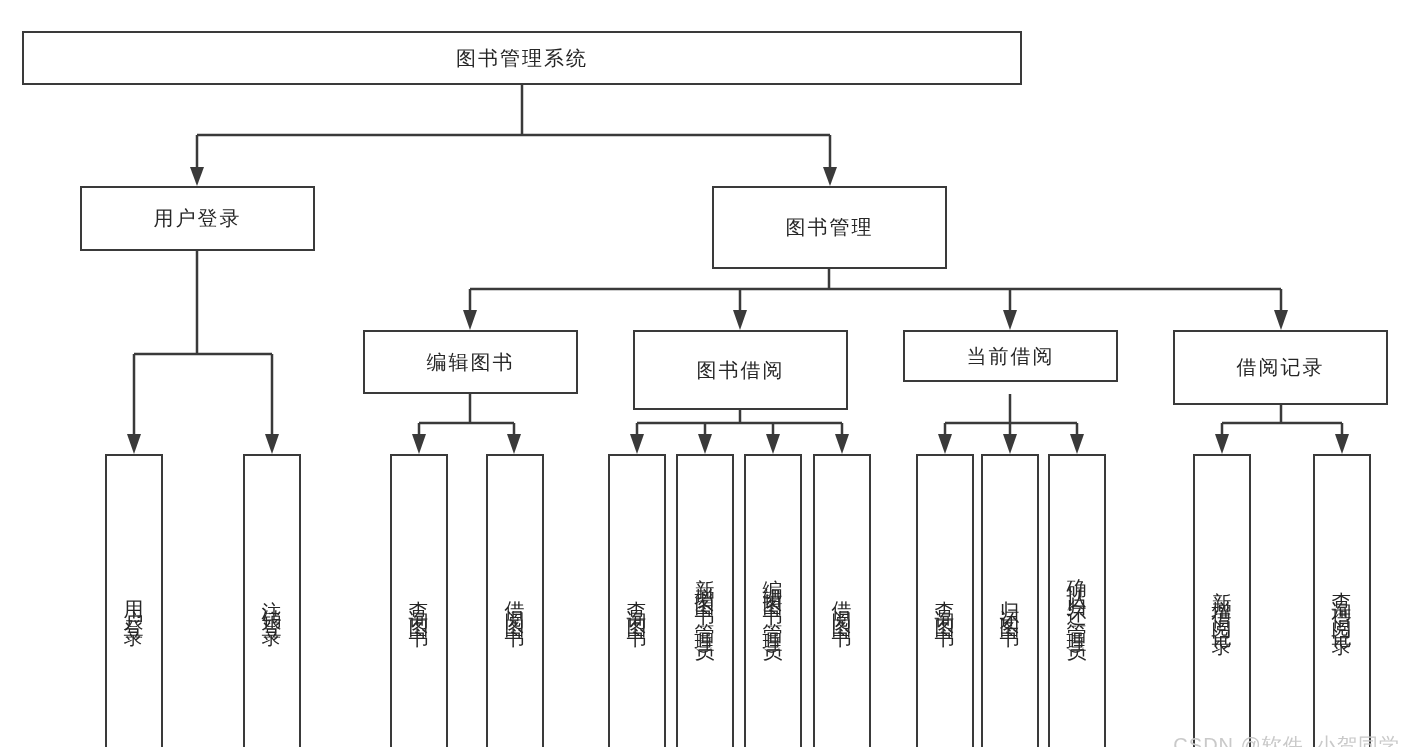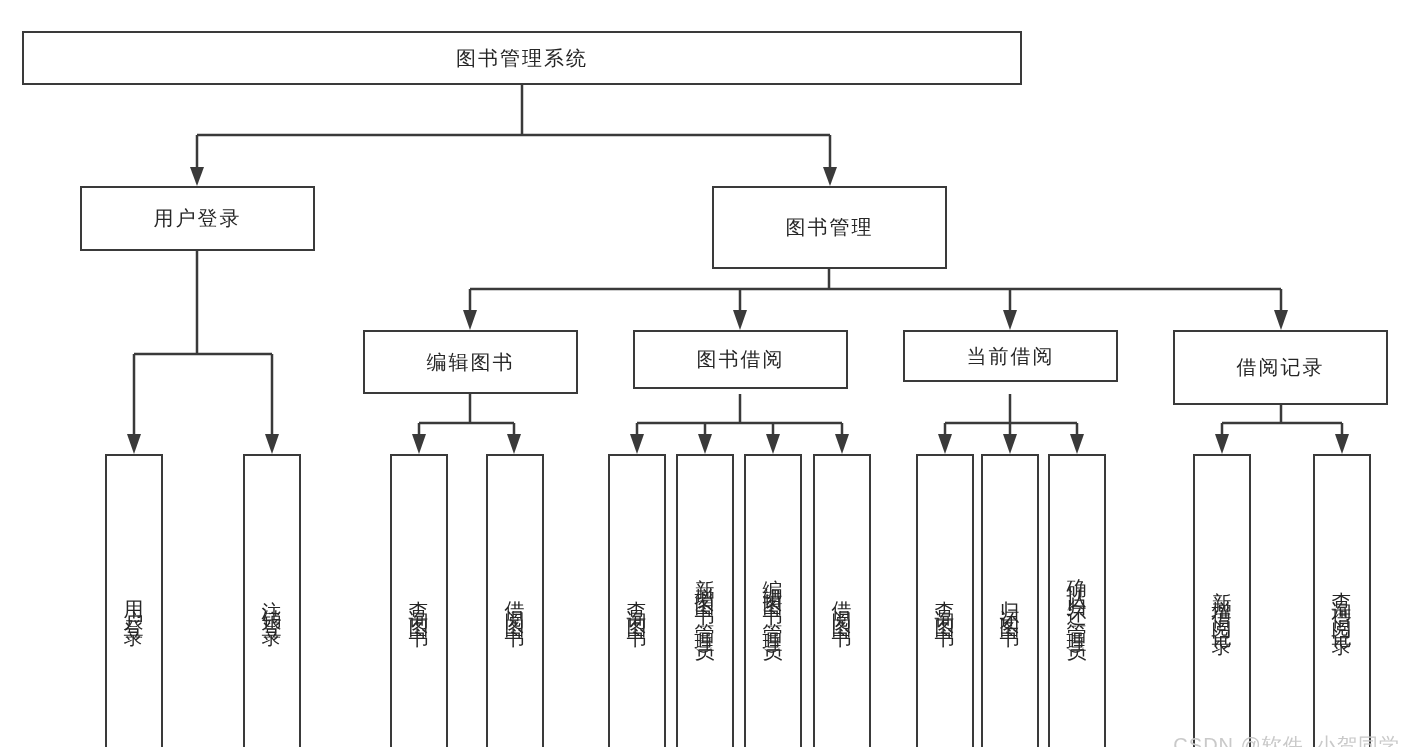--- a/index.html
+++ b/index.html
@@ -113,21 +113,21 @@
       <polygon points="1335,417 1349,417 1342,437"></polygon>
     </g>
   </svg>
 
   <div class="node" style="left:22px; top:14px; width:1000px; height:54px;">图书管理系统</div>
 
   <div class="node" style="left:80px; top:169px; width:235px; height:65px;">用户登录</div>
   <div class="node" style="left:712px; top:169px; width:235px; height:83px;">图书管理</div>
 
   <div class="node" style="left:363px; top:313px; width:215px; height:64px;">编辑图书</div>
-  <div class="node" style="left:633px; top:313px; width:215px; height:59px;">图书借阅</div>
+  <div class="node" style="left:633px; top:313px; width:215px; height:80px;">图书借阅</div>
   <div class="node" style="left:903px; top:313px; width:215px; height:52px;">当前借阅</div>
   <div class="node" style="left:1173px; top:313px; width:215px; height:75px;">借阅记录</div>
 
   <div class="leaf" style="left:105px;">
     <span class="vtext">用户登录</span>
   </div>
   <div class="leaf" style="left:243px;">
     <span class="vtext">注销登录</span>
   </div>
 

